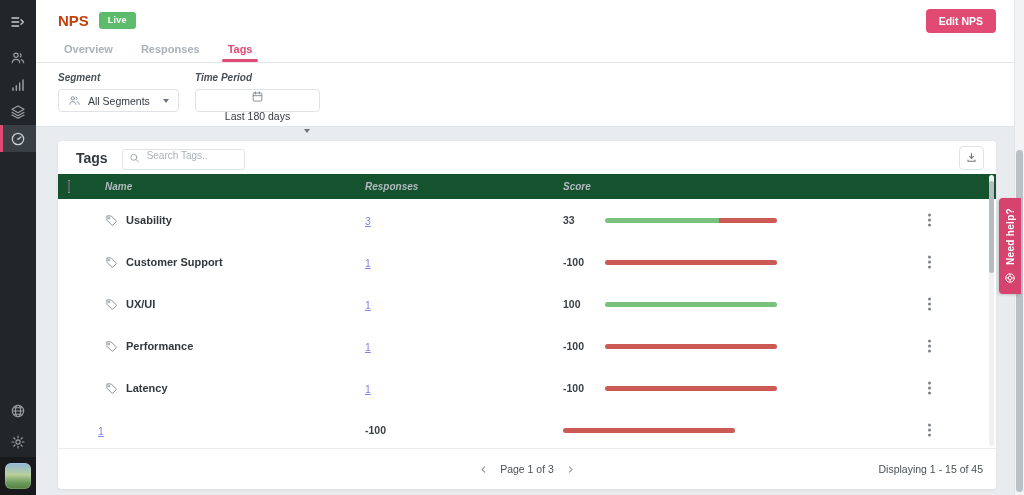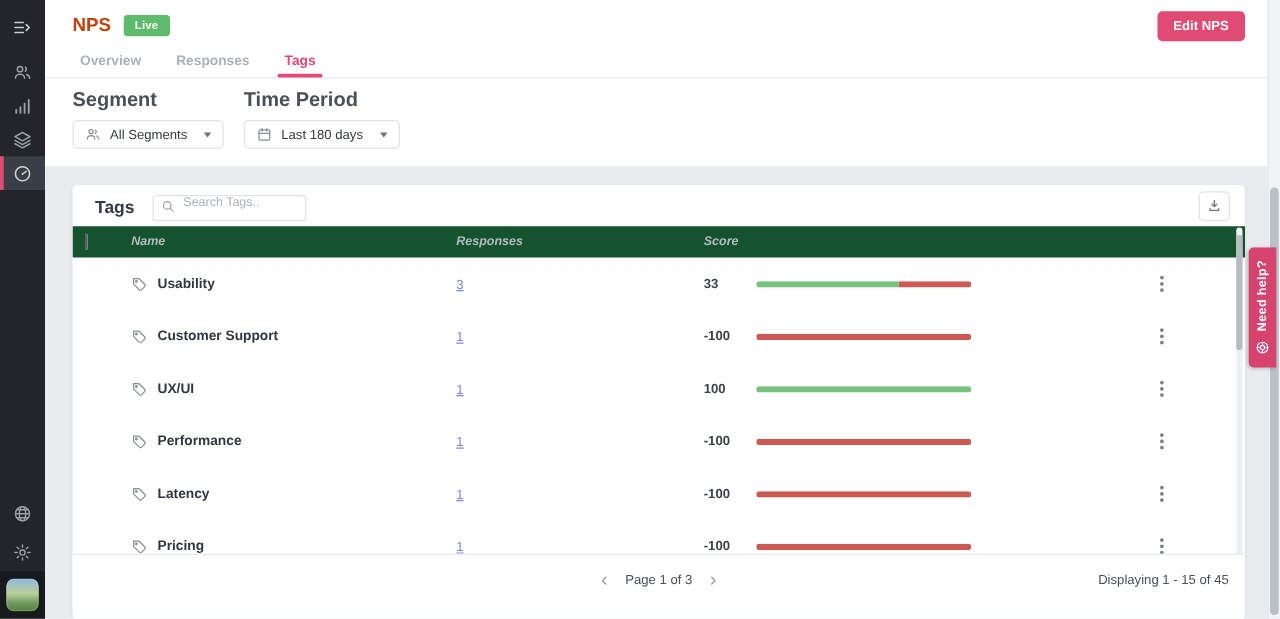--- a/index.html
+++ b/index.html
@@ -27,23 +27,23 @@
   .title-row{display:flex; align-items:center; gap:10px; padding:9px 18px 5px 22px; height:37px;}
   .page-title{font-size:15px; font-weight:700; color:#c2410c;}
   .badge{background:var(--live); color:#fff; font-size:9px; font-weight:700; padding:3px 9px 4px; border-radius:3px; letter-spacing:.2px;}
   .edit-btn{margin-left:auto; background:var(--accent); color:#fff; border:none; border-radius:4px; font-size:10.5px; font-weight:700; padding:6px 13px; cursor:pointer; font-family:Liberation Sans, sans-serif;}
   .tabs{display:flex; gap:24px; padding:2px 0 0 26px;}
   .tab{background:none; border:none; font-family:inherit; font-size:11px; font-weight:600; color:var(--muted); padding:4px 2px 7px; position:relative; cursor:pointer;}
   .tab.active{color:var(--accent);}
   .tab.active::after{content:""; position:absolute; left:-4px; right:-4px; bottom:0; height:3px; border-radius:2px; background:var(--accent);}
 
   .filters{background:#fff; border-bottom:1px solid var(--border); padding:9px 22px 14px; display:flex; gap:16px;}
-  .filter-label{display:block; font-size:16px; font-weight:700; color:#495057; margin-bottom:6px;}
+  .filter-label{display:block; font-size:10px; font-weight:700; color:#495057; margin-bottom:6px;font-style:italic;}
   .dropdown{display:flex; align-items:center; gap:7px; border:1px solid #dfe3e7; border-radius:4px; background:#fff; height:23px; padding:0 9px; font-size:10.5px; color:#343a40; cursor:pointer;}
-  .dd-segment{width:121px;} .dd-time{width:125px;}
+  .dd-segment{width:121px;} .dd-time{width:125px;flex-direction:column;}
   .dropdown svg{width:13px; height:13px; color:#868e96; flex:none;}
   .caret{margin-left:auto; width:0; height:0; border-left:3.5px solid transparent; border-right:3.5px solid transparent; border-top:4.5px solid #6c757d;}
 
   .body{padding:14px 18px 0 22px;}
   .card{position:relative; background:#fff; border-radius:4px; height:348px; box-shadow:0 1px 3px rgba(33,37,41,.07); overflow:hidden;}
   .card-header{display:flex; align-items:center; height:33px; padding:0 12px 0 18px; gap:14px;}
   .card-title{font-size:14px; font-weight:700; color:#343a40;}
   .search-box{position:relative;}
   .search-box svg{position:absolute; left:7px; top:50%; transform:translateY(-50%); width:11px; height:11px; color:#9aa1a8;}
   .search-box input{width:123px; height:21px; border:1px solid #e0e4e8; border-radius:3px; padding:0 6px 8px 24px; font-size:10px; color:#495057; font-family:inherit; outline:none;}
@@ -61,21 +61,21 @@
   .tag-ic svg{width:13px; height:13px; color:#878e95; display:block;}
   .tag-name{font-size:11px; font-weight:600; color:#31373d;}
   .resp-link{font-size:10.5px; color:var(--link); text-decoration:underline;}
   .c-score{font-size:10.5px; font-weight:600; color:#3b4147;}
   .bar-track{display:flex; width:172px; height:5px; border-radius:3px; overflow:hidden;}
   .bar-green{height:5px; background:var(--bar-green);}
   .bar-red{height:5px; background:var(--bar-red);}
   .kebab{position:absolute; left:866px; top:50%; transform:translateY(-50%); background:none; border:none; display:flex; flex-direction:column; gap:2px; padding:4px; cursor:pointer;}
   .kebab span{width:3px; height:3px; border-radius:50%; background:#7a8187;}
 
-  .card-footer{position:absolute; left:0; right:0; bottom:12px; height:41px; background:#fff; border-top:1px solid #e9ecef; display:flex; align-items:center; justify-content:center; gap:10px;}
+  .card-footer{position:absolute; left:0; right:0; bottom:0; height:41px; background:#fff; border-top:1px solid #e9ecef; display:flex; align-items:center; justify-content:center; gap:10px;}
   .pg-btn{background:none; border:none; color:#949a9f; cursor:pointer; display:flex; align-items:center; padding:2px;}
   .pg-btn svg{width:9px; height:9px;}
   .pg-text{font-size:10.5px; color:#495057;}
   .displaying{position:absolute; right:13px; top:50%; transform:translateY(-50%); font-size:10.5px; color:#495057;}
 
   .inner-scroll{position:absolute; right:2px; top:34px; bottom:43px; width:5px; background:#eef0f2; border-radius:3px;}
   .inner-thumb{position:absolute; top:6px; left:0; width:5px; height:92px; background:#b6bcc2; border-radius:3px; cursor:pointer;}
 
   .page-scroll{position:absolute; right:0; top:0; bottom:0; width:10px; background:#f1f3f4; border-left:1px solid #e3e6e8; z-index:5;}
   .page-thumb{position:absolute; top:150px; bottom:3px; left:1px; width:7px; background:#b9c0c6; border-radius:4px; cursor:pointer;}
@@ -348,29 +348,20 @@
     <div></div>
     <button class="kebab">
               <span></span>
               <span></span>
               <span></span>
             </button>
   </div>
 
   <div class="row grid-cols">
     <div></div>
-    <div class="c-name">
-      <span class="tag-ic">
-        <svg viewBox="0 0 24 24" fill="none" stroke="currentColor" stroke-width="1.8" stroke-linejoin="round">
-                  <path d="M3.5 3.5h7.1c.53 0 1.04.21 1.41.59l8.1 8.1a2 2 0 0 1 0 2.83l-5.09 5.09a2 2 0 0 1-2.83 0l-8.1-8.1a2 2 0 0 1-.59-1.41z"></path>
-                  <circle cx="7.6" cy="7.6" r="1.3"></circle>
-                </svg>
-      </span>
-      <span class="tag-name">Pricing</span>
-    </div>
     <div><a href="#" class="resp-link">1</a></div>
     <div class="c-score">-100</div>
     <div>
       <div class="bar-track">
                 <div class="bar-green" style="width: 0%;"></div>
                 <div class="bar-red" style="width: 100%;"></div>
               </div>
     </div>
     <div></div>
     <button class="kebab">

